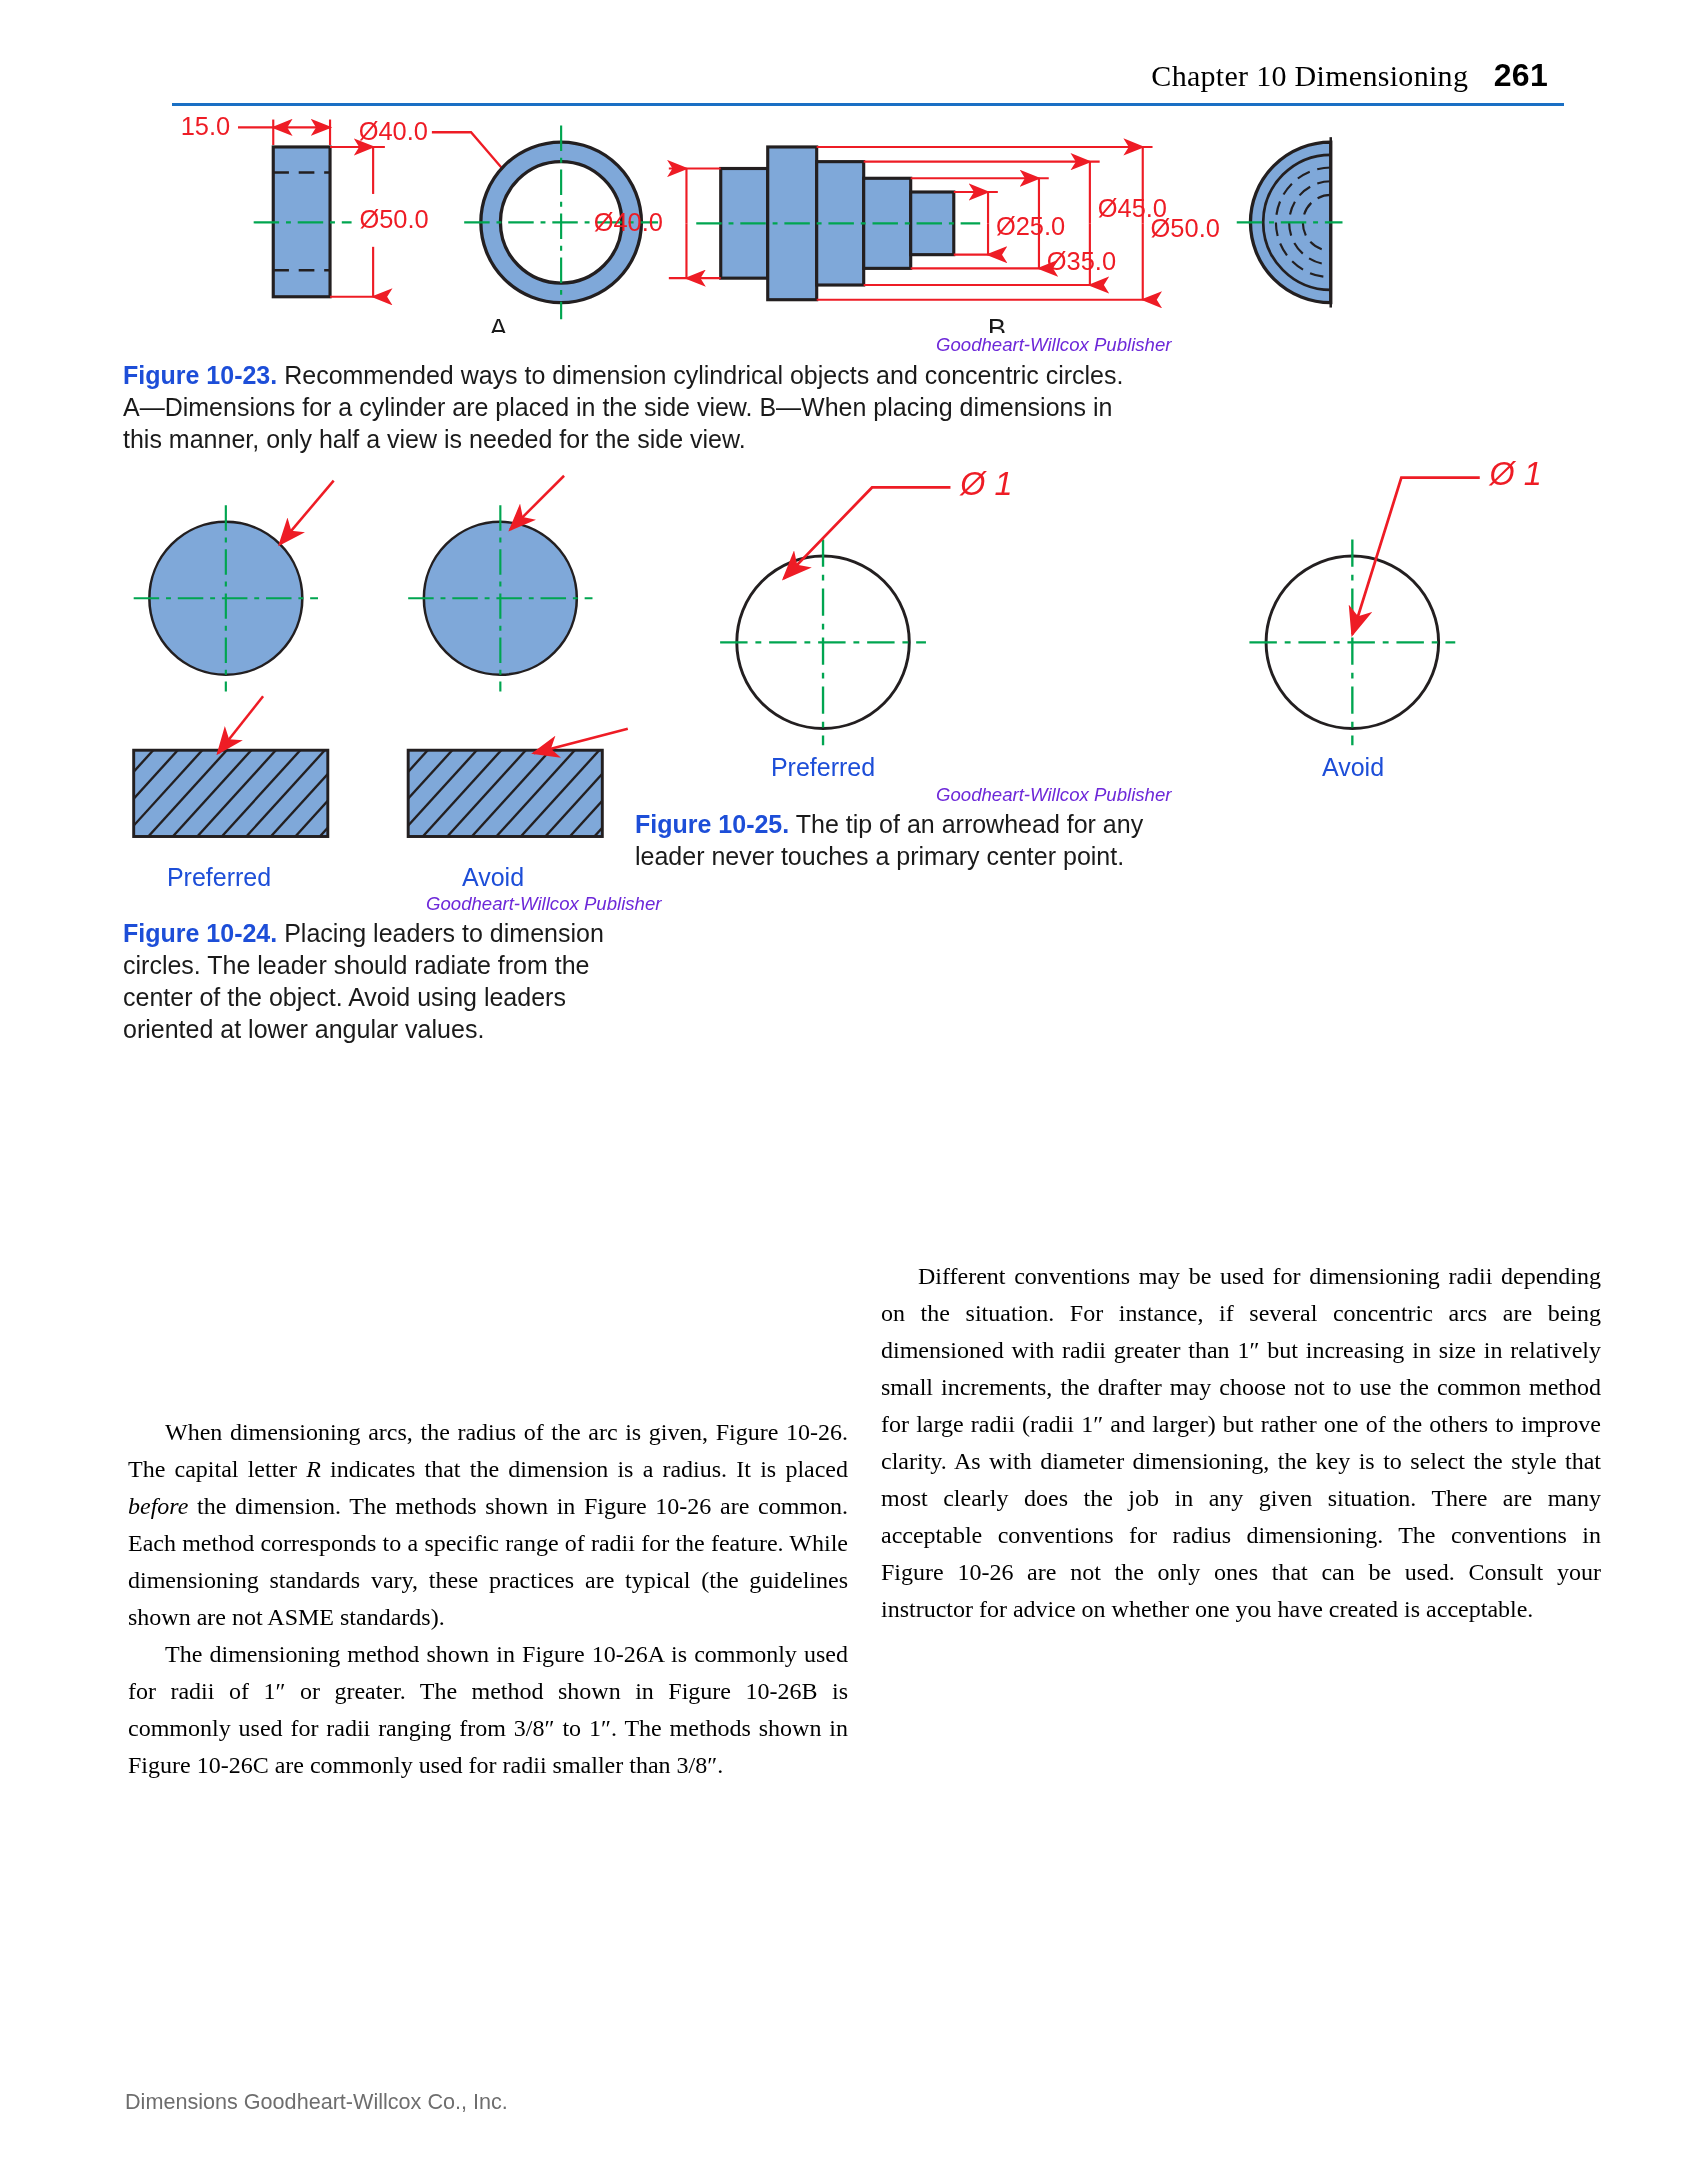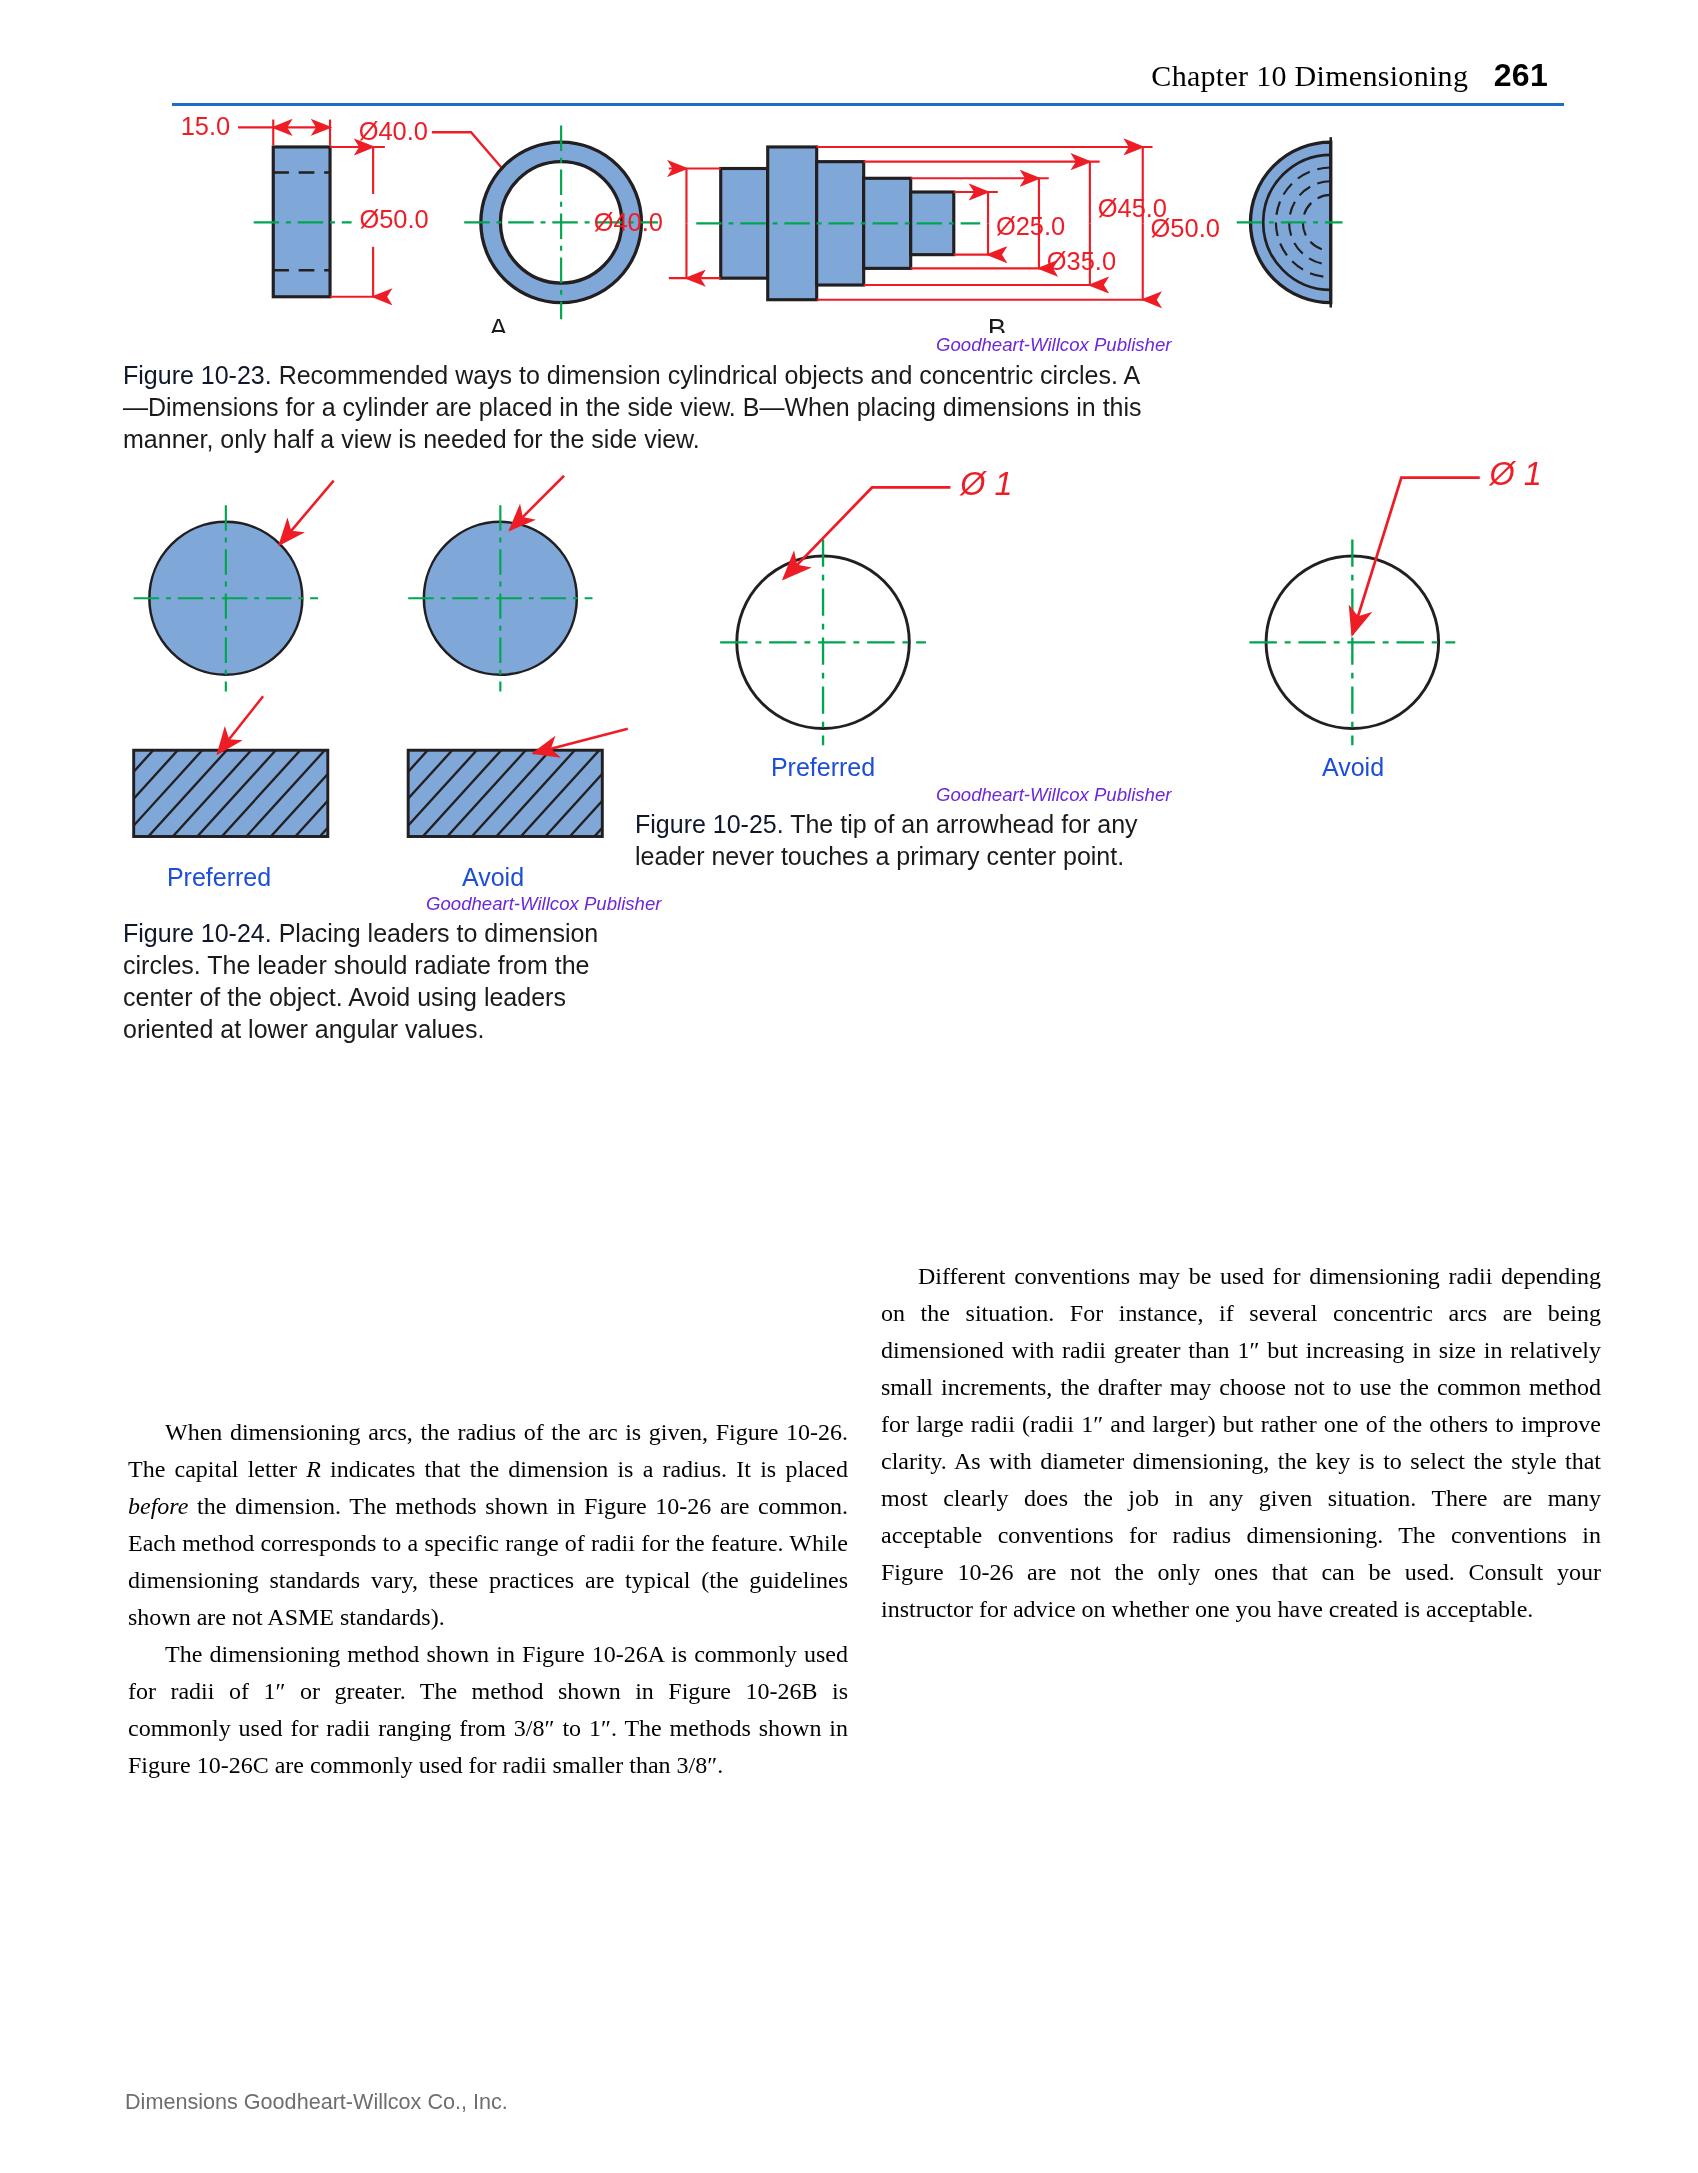--- a/index.html
+++ b/index.html
@@ -57,22 +57,22 @@
     color: #6d28d9;
     white-space: nowrap;
   }
   .caption {
     font-family: "Liberation Sans", sans-serif;
     font-size: 25px;
     line-height: 32px;
     color: #1a1a1a;
   }
   .caption .fignum {
-    color: #0f172a;
-    font-weight: normal;
+    color: #1d4ed8;
+    font-weight: bold;
   }
   .fig-label {
     font-family: "Liberation Sans", sans-serif;
     font-size: 25px;
     color: #1d4ed8;
     text-align: center;
   }
 
   
   .col {

